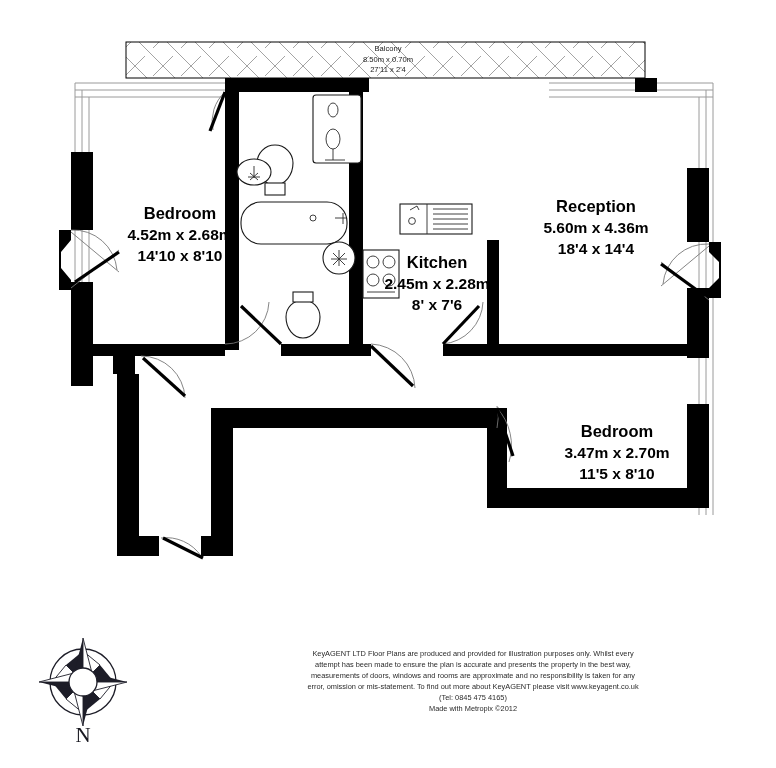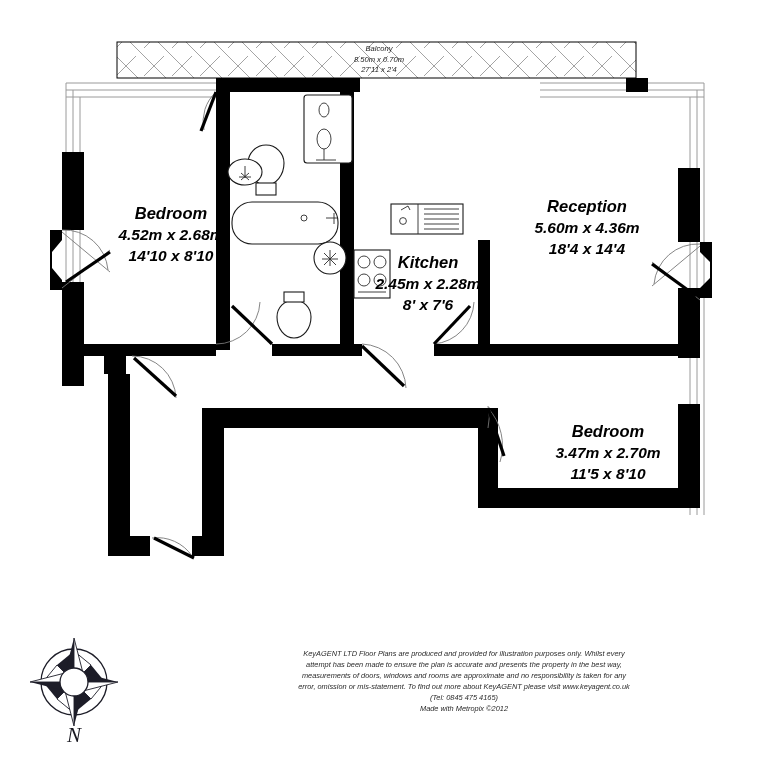--- a/index.html
+++ b/index.html
@@ -9,24 +9,23 @@
   }
   body {
     width: 776px;
     height: 768px;
     font-family: "Liberation Sans", sans-serif;
     position: relative;
     overflow: hidden;
   }
   #plan-root {
     position: absolute;
-    left: 4px; top: 0;
+    left: 13px; top: 0;
     width: 656px;
     height: 768px;
-    font-style: italic;
   }
   svg { display: block; }
 
   .wall       { fill: #000000; }
   .thinline   { fill: none; stroke: #000000; stroke-width: 1; }
   .fixture    { fill: #ffffff; stroke: #1a1a1a; stroke-width: 1.1; }
   .fixture-thin { fill: none; stroke: #2b2b2b; stroke-width: 0.9; }
   .swing      { fill: none; stroke: #777777; stroke-width: 0.9; }
   .doorleaf   { fill: none; stroke: #000000; stroke-width: 3.2; }
   .hatch      { stroke: #8d8d8d; stroke-width: 0.8; fill: none; }

